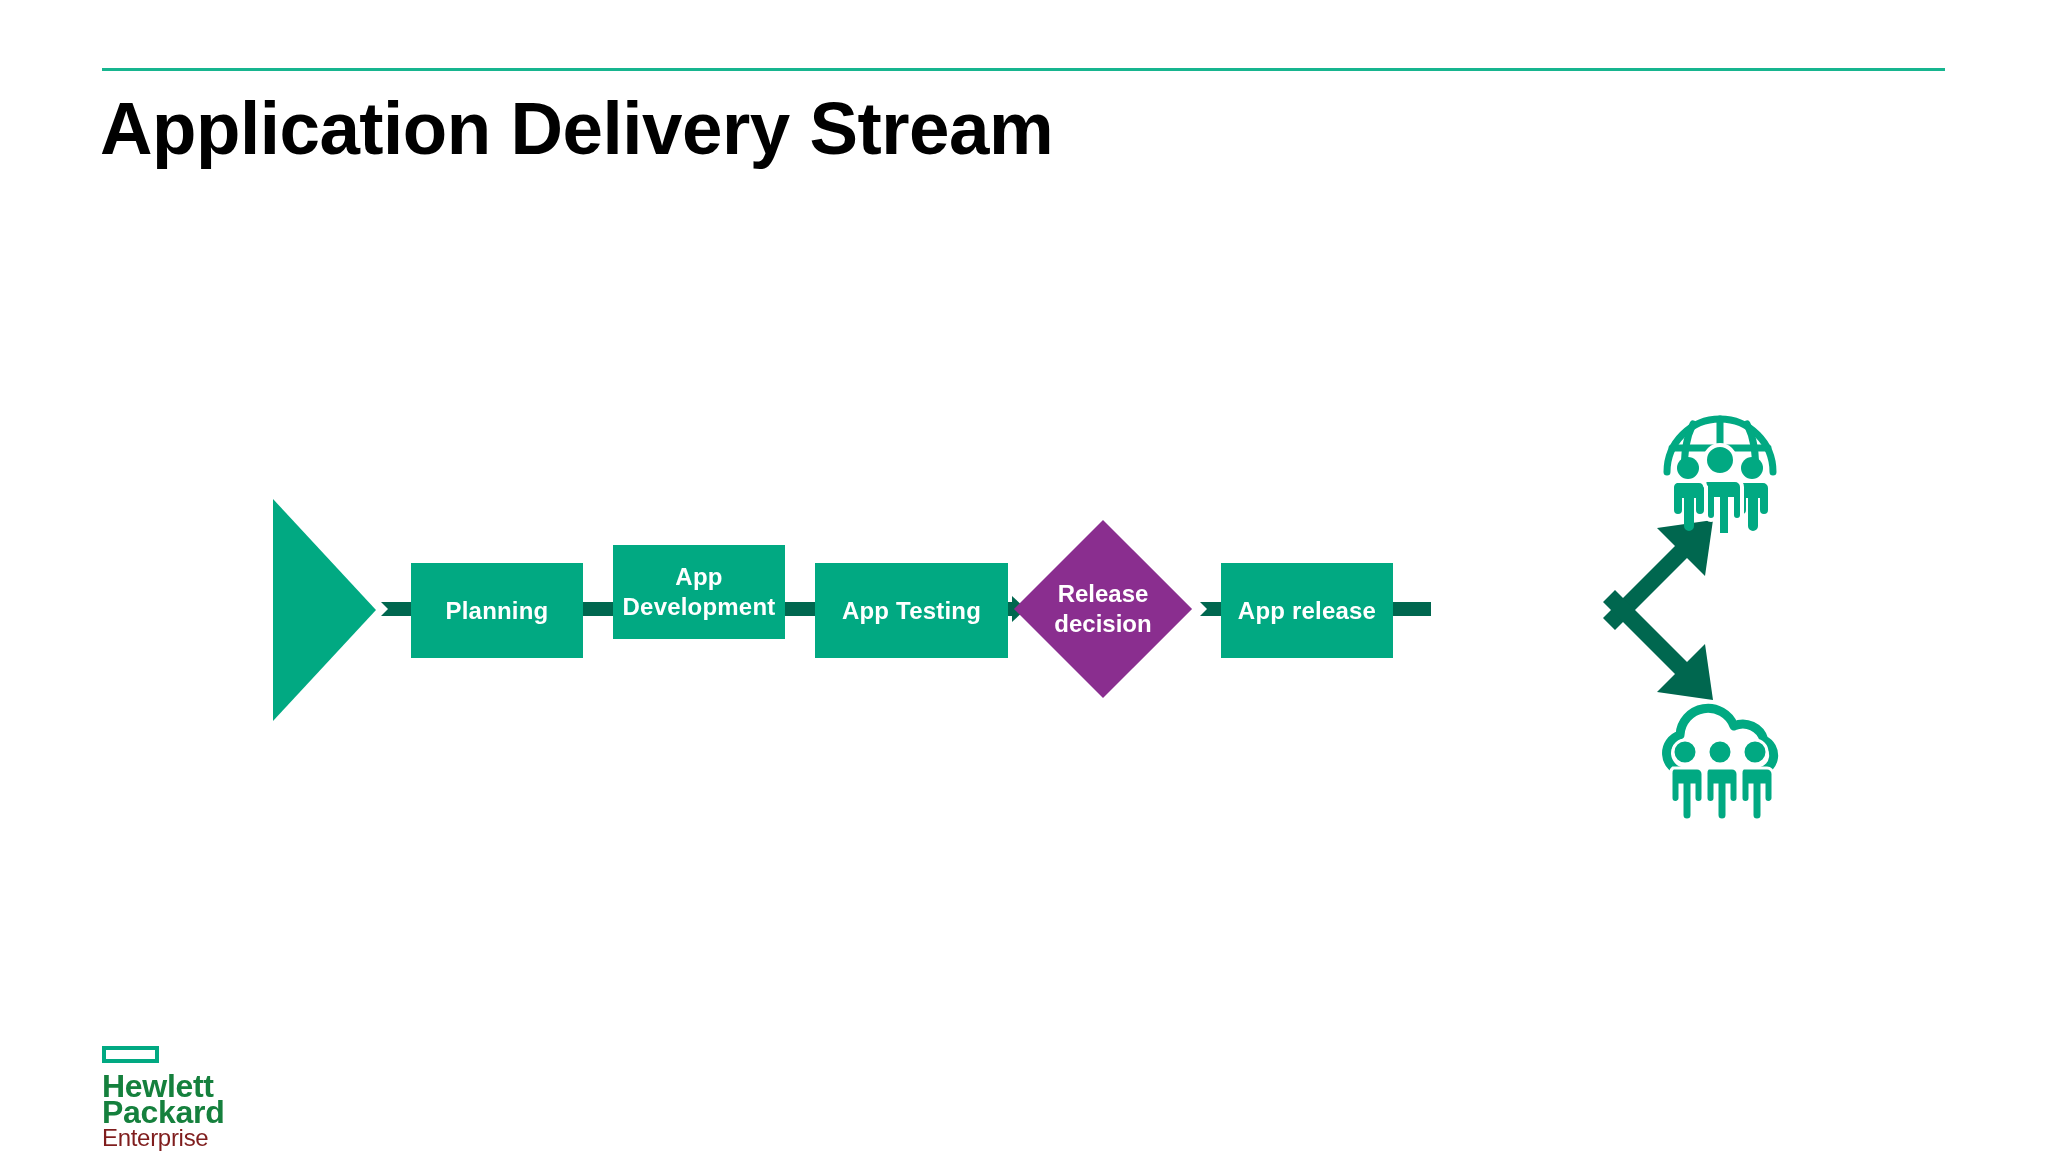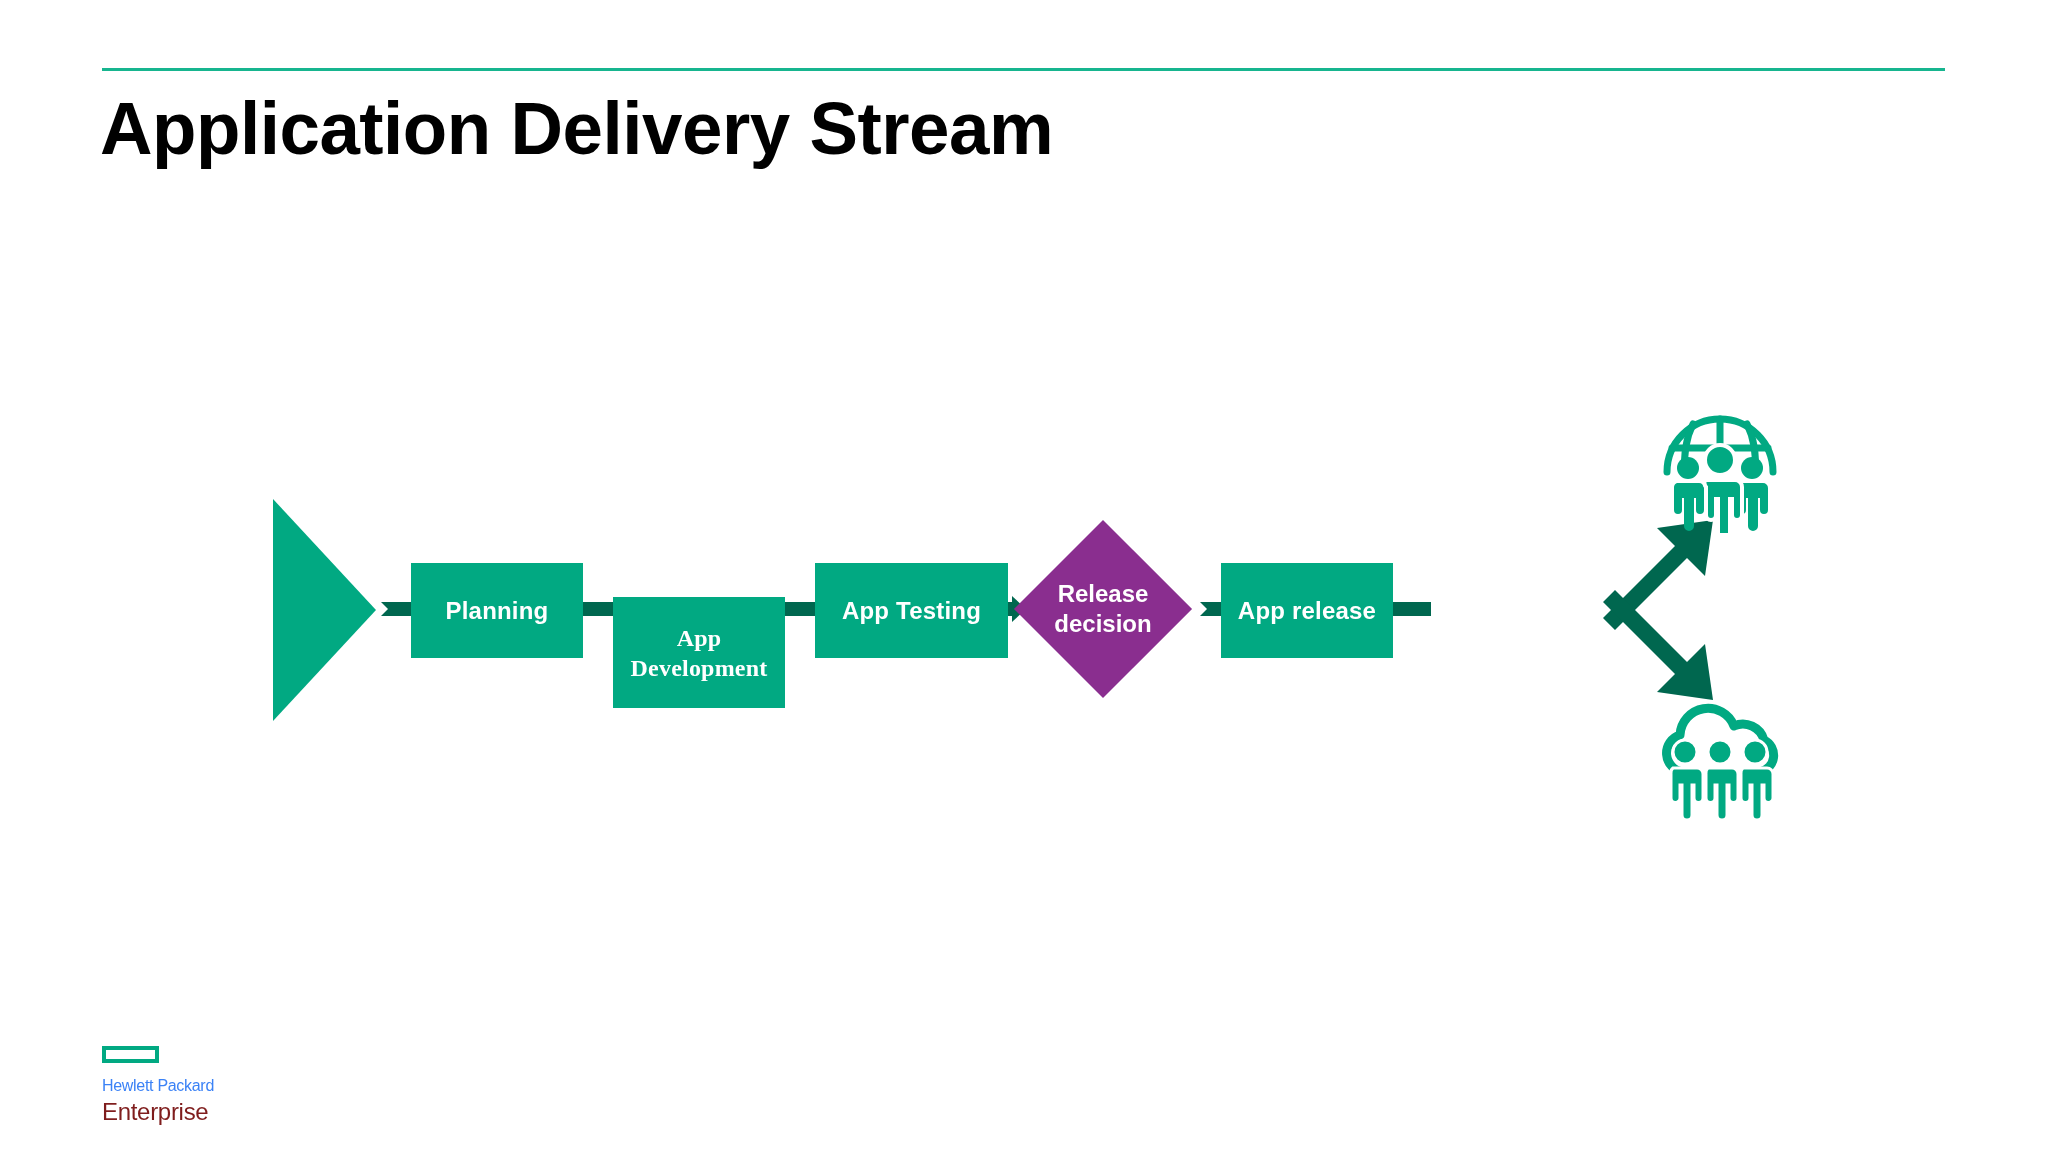--- a/index.html
+++ b/index.html
@@ -193,23 +193,23 @@
     width: 230px;
     height: 80px;
   }
   .hpe-logo .hpe-mark {
     width: 57px;
     height: 17px;
     border: 4px solid #01a982;
     margin-bottom: 10px;
   }
   .hpe-logo .hpe-line1 {
-    font-size: 16px;
-    font-weight: 400;
-    color: #3b82f6;
+    font-size: 32px;
+    font-weight: 700;
+    color: #15803d;
     line-height: 26px;
     letter-spacing: -0.3px;
   }
   .hpe-logo .hpe-line2 {
     font-size: 24px;
     font-weight: 400;
     color: #7f1d1d;
     line-height: 26px;
     letter-spacing: -0.3px;
   }
@@ -234,21 +234,21 @@
     </div>
 
     <div class="connector arrow-notch" style="left:376px; top:602px; width:35px;"></div>
 
     <div class="node-box" style="left:411px; top:563px; width:172px; height:95px;text-align:right;">
       <span>Planning</span>
     </div>
 
     <div class="connector" style="left:583px; top:602px; width:30px;"></div>
 
-    <div class="node-box" style="left:613px; top:597px; width:172px; height:111px;font-family:Liberation Serif, serif;">
+    <div class="node-box" style="left:613px; top:545px; width:172px; height:94px;">
       <span>
         <span>App</span><br>
         <span>Development</span>
       </span>
     </div>
 
     <div class="connector" style="left:785px; top:602px; width:30px;"></div>
 
     <div class="node-box" style="left:815px; top:563px; width:193px; height:95px;">
       <span>App Testing</span>

